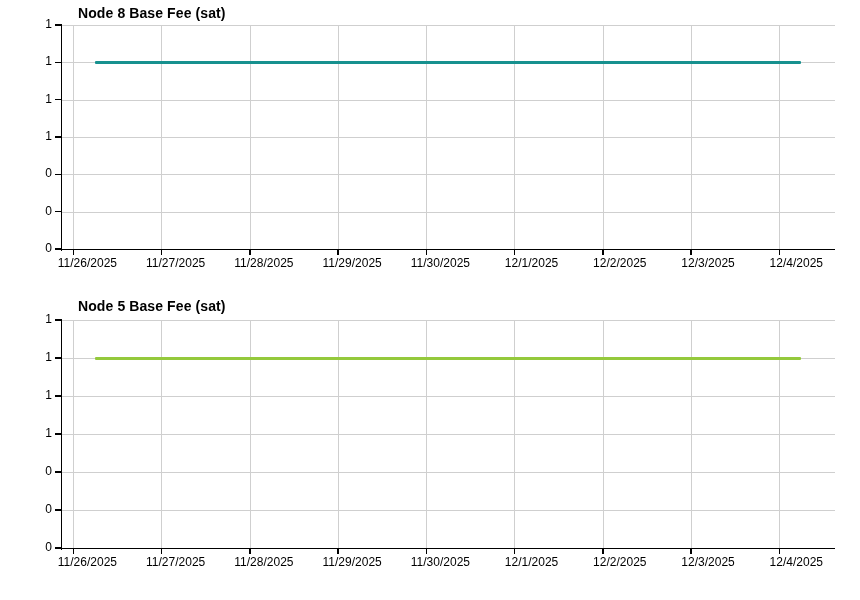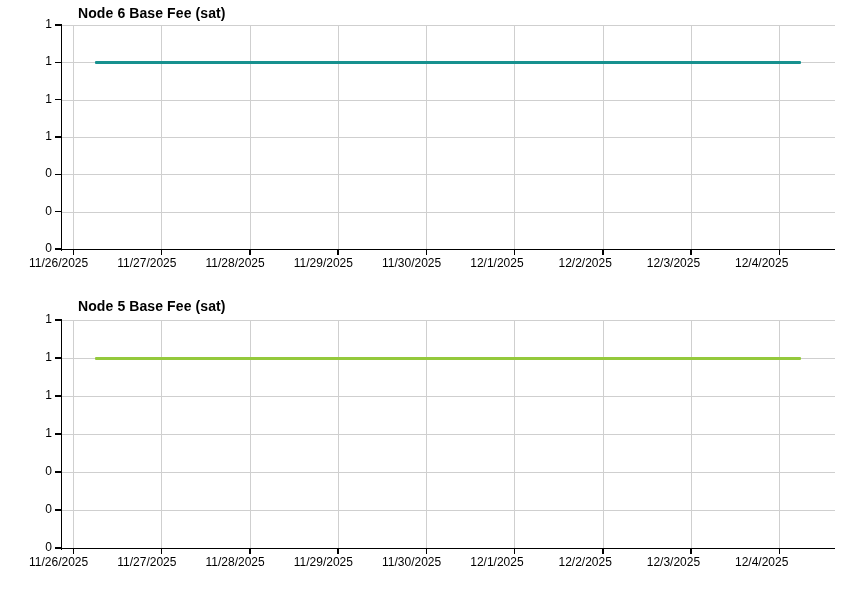--- a/index.html
+++ b/index.html
@@ -48,21 +48,21 @@
   }
   .tick-y {
     position: absolute;
     width: 7px;
     height: 1.5px;
     background: #000000;
   }
   .x-label {
     position: absolute;
     width: 88px;
-    text-align: left;
+    text-align: right;
     font-size: 12px;
     color: #000000;
     white-space: nowrap;
   }
   .y-label {
     position: absolute;
     width: 32px;
     text-align: right;
     font-size: 12px;
     color: #000000;
@@ -72,21 +72,21 @@
     height: 3px;
     border-radius: 1px;
   }
 </style>
 </head>
 <body>
 
 <div id="page">
 
   <div class="chart-root" id="chart-0">
-    <div class="chart-title">Node 6 Base Fee (sat)</div>
+    <div class="chart-title">Node 8 Base Fee (sat)</div>
   <div class="gridline-h" style="left: 62px; width: 773px; top: 25px;"></div>
       <div class="gridline-h" style="left: 62px; width: 773px; top: 62.3333px;"></div>
       <div class="gridline-h" style="left: 62px; width: 773px; top: 99.6667px;"></div>
       <div class="gridline-h" style="left: 62px; width: 773px; top: 137px;"></div>
       <div class="gridline-h" style="left: 62px; width: 773px; top: 174.333px;"></div>
       <div class="gridline-h" style="left: 62px; width: 773px; top: 211.667px;"></div>
       <div class="gridline-v" style="left: 73px; top: 25px; height: 224px;"></div>
       <div class="tick-x" style="left: 72.5px; top: 249px;"></div>
       <div class="x-label" style="left: 29px; top: 256px;">11/26/2025</div>
       <div class="gridline-v" style="left: 161.25px; top: 25px; height: 224px;"></div>

